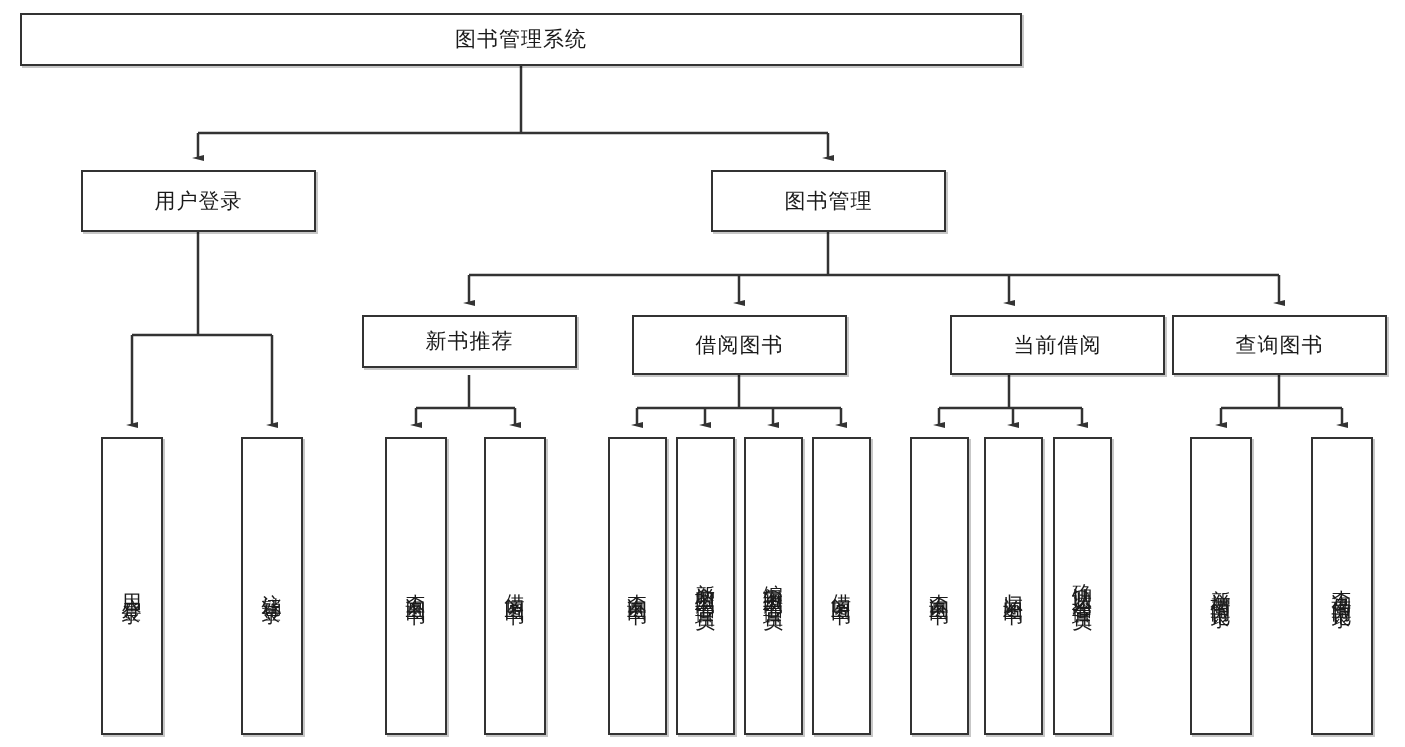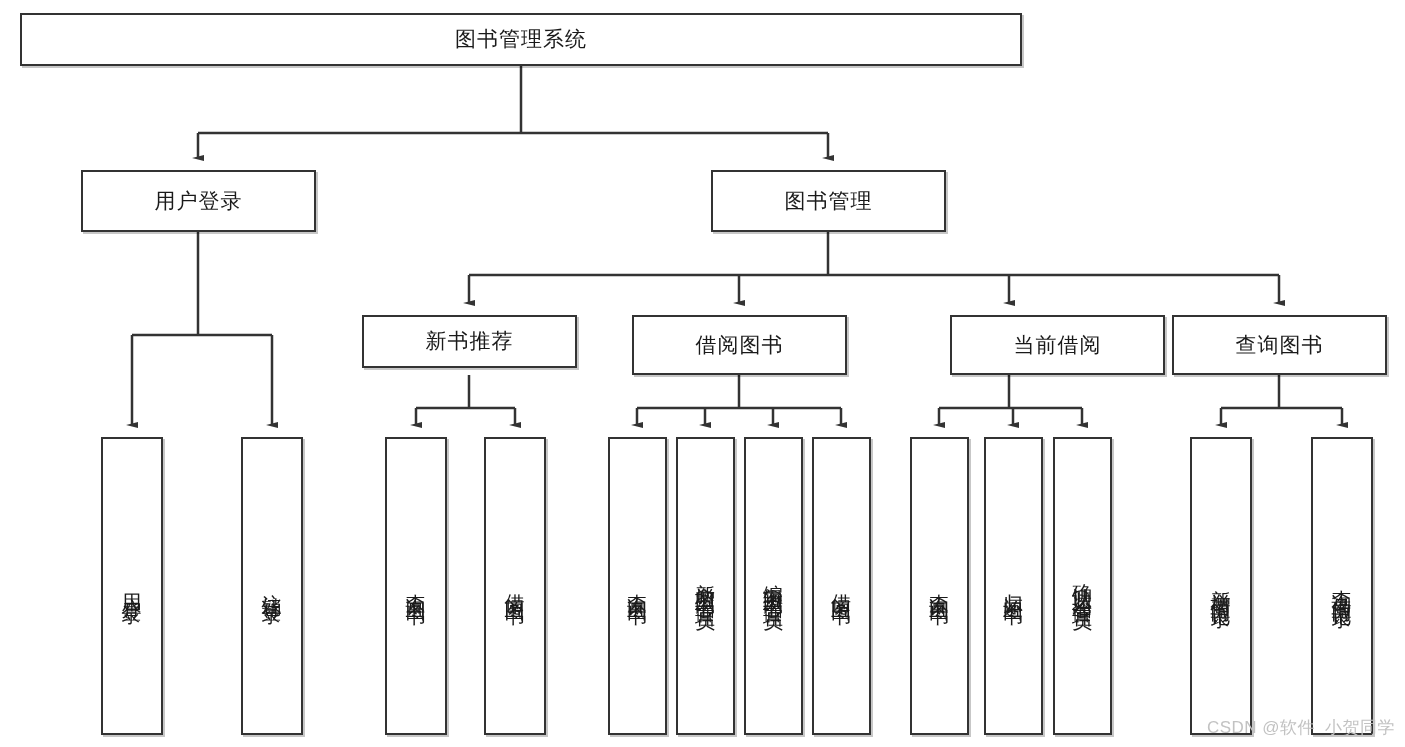--- a/index.html
+++ b/index.html
@@ -175,14 +175,13 @@
         <span class="label">确认归还（管理员）</span>
       </div>
       <div class="node vertical" style="left: 1190px; top: 437px; width: 62px; height: 298px;">
         <span class="label">新增借阅记录</span>
       </div>
       <div class="node vertical" style="left: 1311px; top: 437px; width: 62px; height: 298px;">
         <span class="label">查询借阅记录</span>
       </div>
     </div>
 
-  <div id="watermark">CSDN @软件_小贺同学</div>
 </div>
 
 </body></html>

